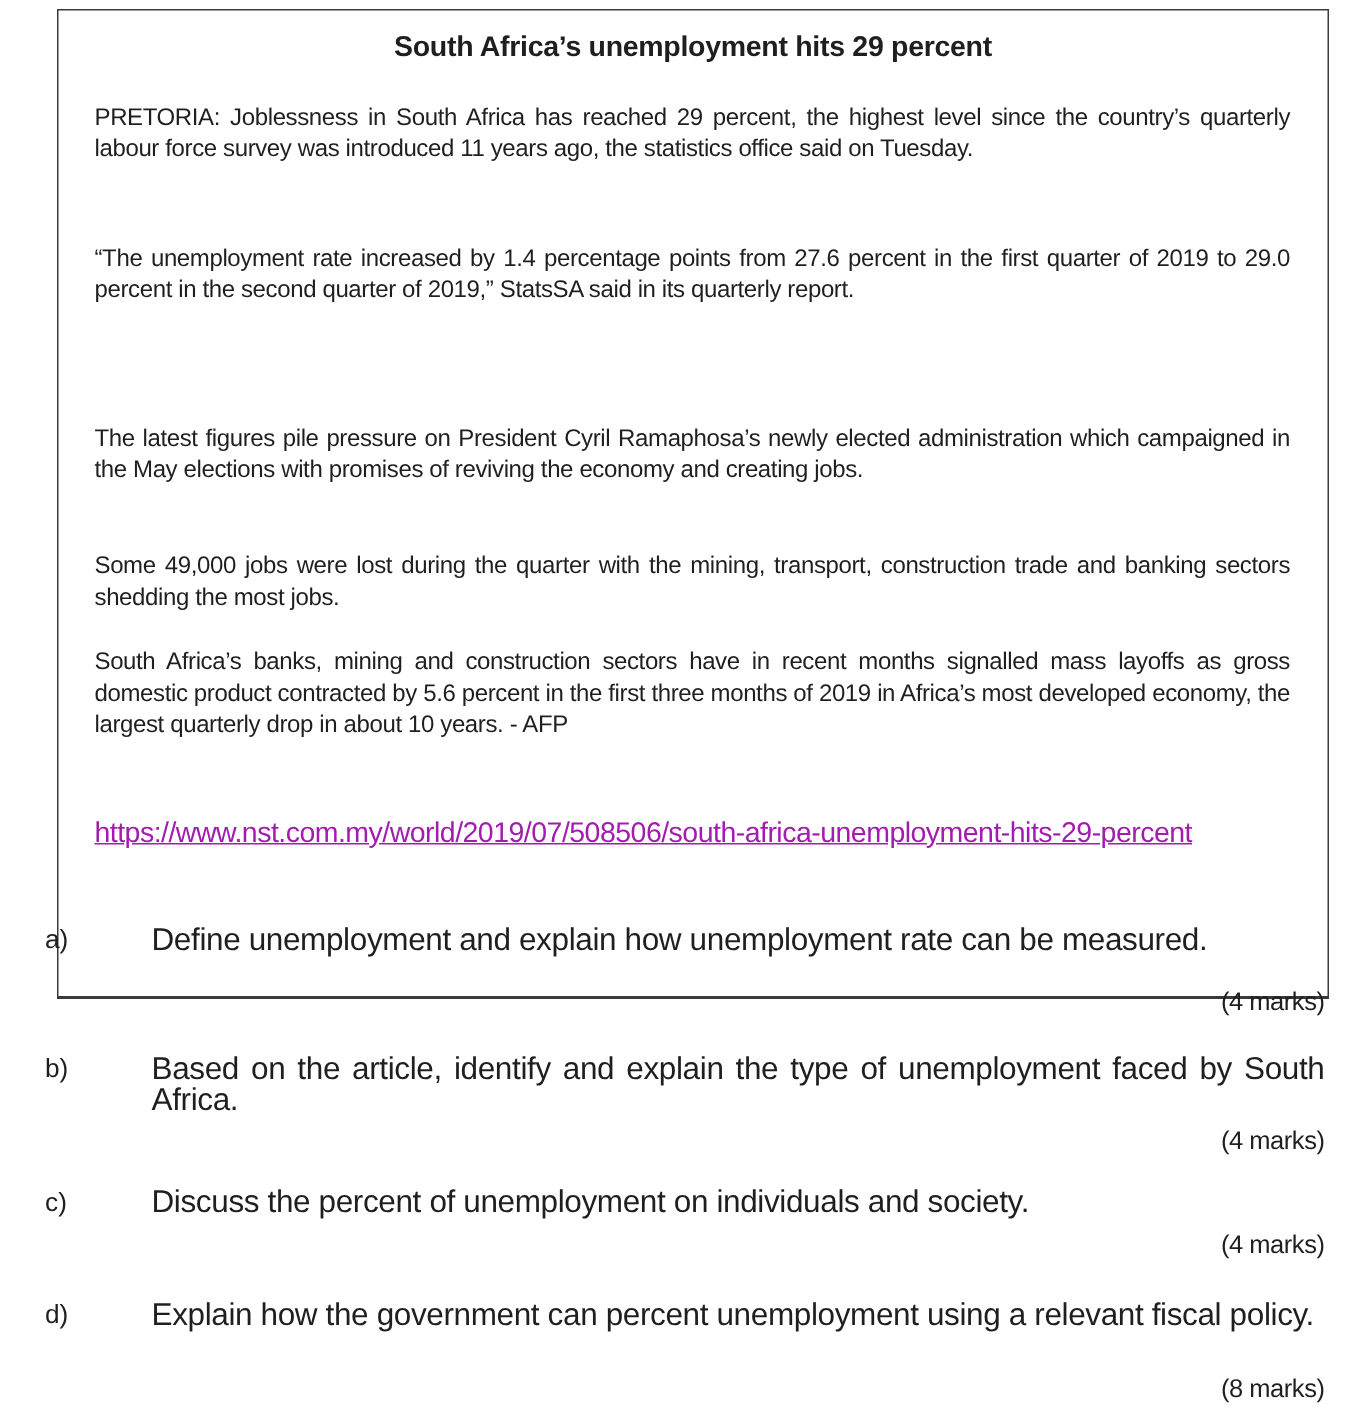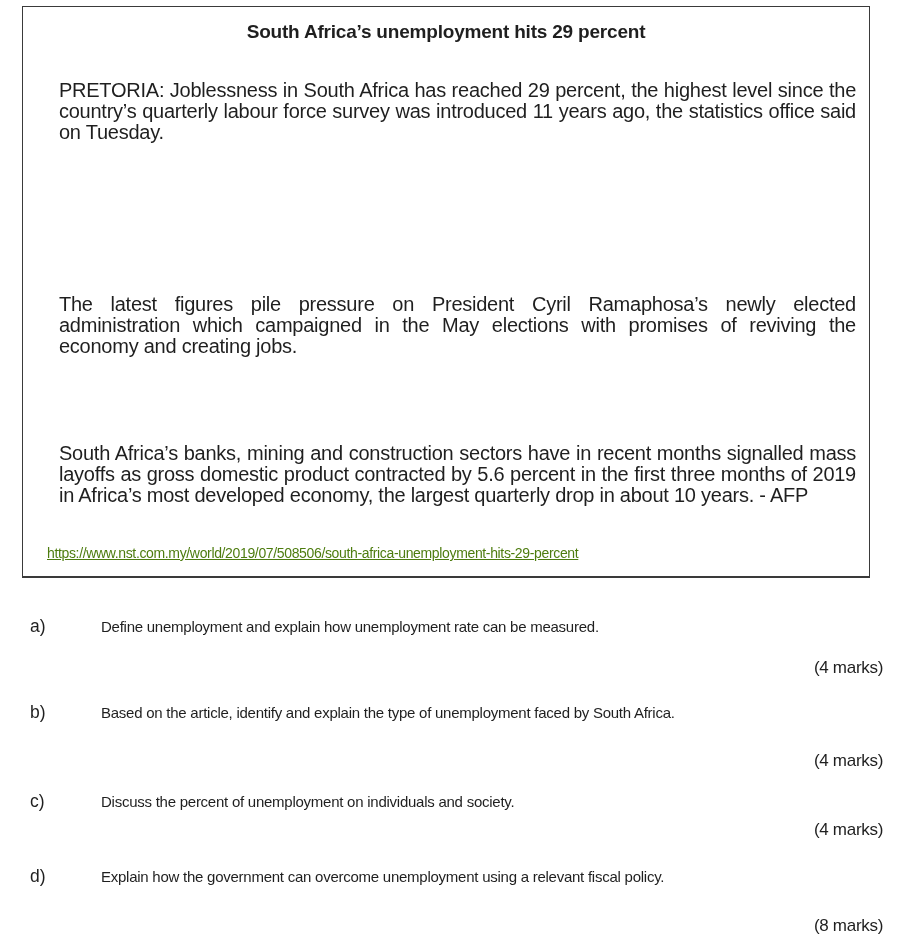--- a/index.html
+++ b/index.html
@@ -1,65 +1,67 @@
 <!DOCTYPE html>
 <html><head>
 <meta charset="utf-8">
 <style>
   html, body { margin: 0; padding: 0; background: #ffffff; }
   body {
     width: 913px; height: 947px; position: relative; overflow: hidden;
     font-family: "Liberation Sans", sans-serif; color: #1f1f1f;
   }
   .article-box {
-    position: absolute; left: 22px; top: 6px; width: 848px; height: 572px;
+    position: absolute; left: 38px; top: 6px; width: 848px; height: 660px;
     border: 1.5px solid #3a3a3a; box-sizing: border-box;
     border-bottom-width: 2px;
   }
   .title {
     position: absolute; left: 0; right: 0; top: 14px;
     text-align: center; font-weight: bold; font-size: 19px; letter-spacing: -0.2px;
   }
   .para {
     position: absolute; left: 24px; width: 797px;
-    font-size: 20px; line-height: 21px; text-align: justify;
-    letter-spacing: -0.25px; margin: 12px;
+    font-size: 16px; line-height: 21px; text-align: justify;
+    letter-spacing: -0.25px; margin: 0;
   }
   .p1 { top: 61px; }
   .p2 { top: 155px; }
   .p3 { top: 236px; }
   .p4 { top: 275px; }
   .p5 { top: 360px; }
   .p6 { top: 424px; }
   .source-link {
     position: absolute; left: 24px; top: 538px;
-    font-size: 14px; letter-spacing: -0.35px; color: #4d7c0f;
+    font-size: 19px; letter-spacing: -0.35px; color: #a21caf;
     text-decoration: underline; white-space: nowrap;
   }
   .question {
     position: absolute; left: 0; width: 913px;
   }
   .q-label {
     position: absolute; left: 30px; font-size: 17.5px;
   }
   .q-text {
-    position: absolute; left: 101px; width: 782px; font-size: 15px;
+    position: absolute; left: 101px; width: 782px; font-size: 21px;
     line-height: 21px; text-align: justify; letter-spacing: -0.25px;
   }
   .q-marks {
     position: absolute; right: 30px; font-size: 17px; letter-spacing: -0.3px;
   }
 </style>
 </head>
 <body>
 
 <div class="article-box">
   <div class="title">South Africa’s unemployment hits 29 percent</div>
   <p class="para p1">PRETORIA: Joblessness in South Africa has reached 29 percent, the highest level since the country’s quarterly labour force survey was introduced 11 years ago, the statistics office said on Tuesday.</p>
+  <p class="para p2">“The unemployment rate increased by 1.4 percentage points from 27.6 percent in the first quarter of 2019 to 29.0 percent in the second quarter of 2019,” StatsSA said in its quarterly report.</p>
   <p class="para p4">The latest figures pile pressure on President Cyril Ramaphosa’s newly elected administration which campaigned in the May elections with promises of reviving the economy and creating jobs.</p>
+  <p class="para p5">Some 49,000 jobs were lost during the quarter with the mining, transport, construction trade and banking sectors shedding the most jobs.</p>
   <p class="para p6">South Africa’s banks, mining and construction sectors have in recent months signalled mass layoffs as gross domestic product contracted by 5.6 percent in the first three months of 2019 in Africa’s most developed economy, the largest quarterly drop in about 10 years. - AFP</p>
   <span class="source-link">https://www.nst.com.my/world/2019/07/508506/south-africa-unemployment-hits-29-percent</span>
 </div>
 
 <div class="question" style="top:616px;">
   <span class="q-label">a)</span>
   <span class="q-text">Define unemployment and explain how unemployment rate can be measured.</span>
   <span class="q-marks" style="top:42px;">(4 marks)</span>
 </div>
 
@@ -70,15 +72,15 @@
 </div>
 
 <div class="question" style="top:791px;">
   <span class="q-label">c)</span>
   <span class="q-text">Discuss the percent of unemployment on individuals and society.</span>
   <span class="q-marks" style="top:29px;">(4 marks)</span>
 </div>
 
 <div class="question" style="top:866px;">
   <span class="q-label">d)</span>
-  <span class="q-text">Explain how the government can overcome unemployment using a relevant fiscal policy.</span>
+  <span class="q-text">Explain how the government can percent unemployment using a relevant fiscal policy.</span>
   <span class="q-marks" style="top:50px;margin-left:32px;">(8 marks)</span>
 </div>
 
 </body></html>

